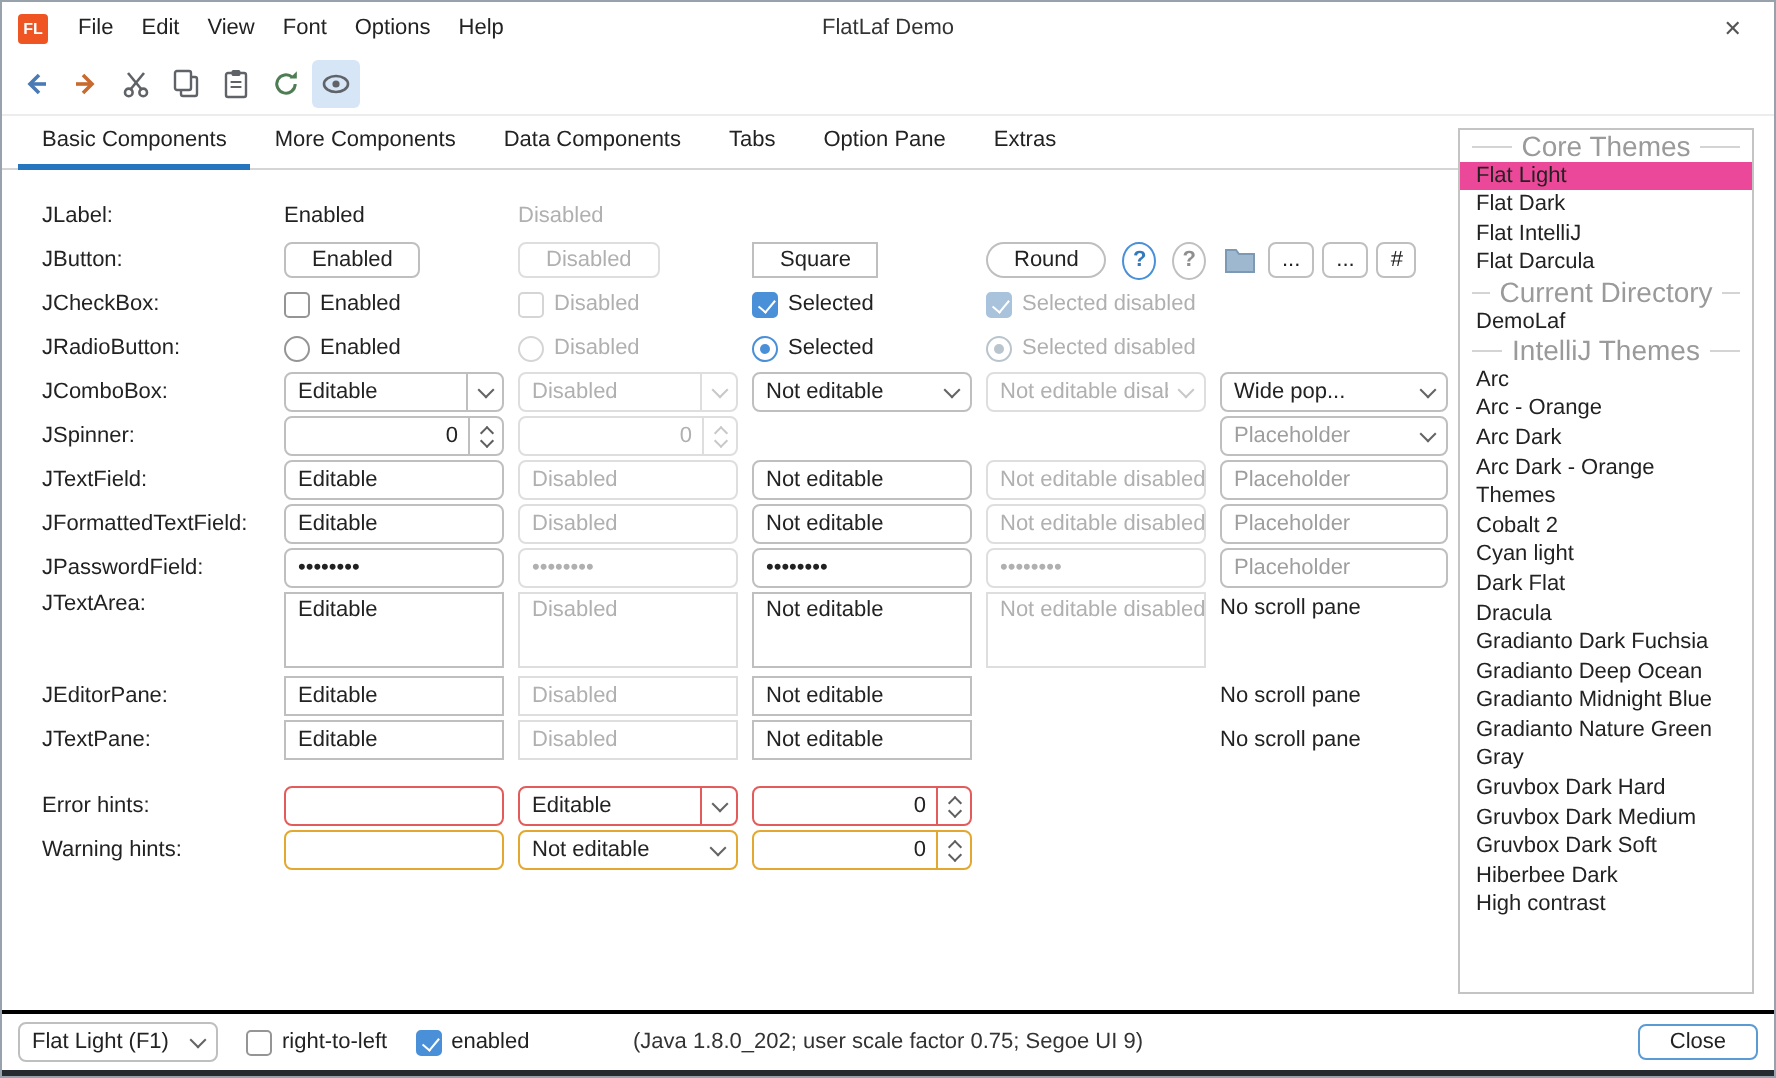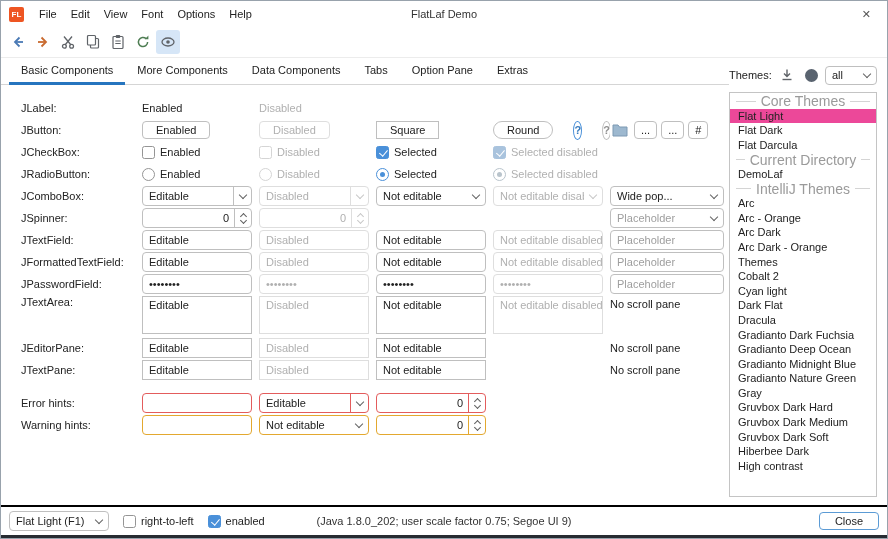--- a/index.html
+++ b/index.html
@@ -24,21 +24,21 @@
   .tabbar{flex:0 0 27px;display:flex;align-items:stretch;padding:0 8px;border-bottom:1px solid #d5d5d5}
   .tab{display:flex;align-items:center;padding:0 12px;border-bottom:3px solid transparent;margin-bottom:-1px;cursor:default}
   .tab.selected{border-bottom-color:#2675bf}
 
   
   .grid{padding:13px 0 0 20px;flex:1;overflow:hidden}
   .row{display:grid;grid-template-columns:114px 110px 110px 110px 110px 114px;column-gap:7px;align-items:center;margin-bottom:2px;min-height:20px}
   .row.tall{align-items:start;margin-bottom:4px}
   .row.gap{margin-top:13px}
   .dis-text{color:#b0b0b0}
-  .hflex{display:flex;gap:20px;align-items:center}
+  .hflex{display:flex;gap:8px;align-items:center}
   .hflex.tight{gap:4px}
 
   button{font:inherit;color:#222;background:#fff;border:1px solid #bfbfbf;border-radius:4px;padding:2px 13px;width:fit-content;cursor:default;line-height:normal;appearance:none}
   button.disabled{color:#b0b0b0;border-color:#dedede}
   button.square{border-radius:0}
   button.round{border-radius:10px}
   button.help{width:19px;height:19px;padding:0;border-radius:50%;display:flex;align-items:center;justify-content:center;font-weight:bold}
   button.help.blue{border-color:#4a90d9;color:#3579bd}
   button.help.gray{border-color:#c0c0c0;color:#8f8f8f}
   button.small{padding:2px 6px}
@@ -443,44 +443,27 @@
                 <span class="chev up"></span>
                 <span class="chev down"></span>
               </span>
           </div>
         </div>
 
       </div>
     </div>
 
     <div class="themes">
-      <div class="themes-header">
-        <span>Themes:</span>
-        <span class="ticon push">
-          <svg width="14" height="14" viewBox="0 0 14 14">
-              <path d="M7 1.5 v6.5 M4 5.5 L7 8.5 L10 5.5" fill="none" stroke="#5f6368" stroke-width="1.4"></path>
-              <line x1="2.5" y1="11.5" x2="11.5" y2="11.5" stroke="#5f6368" stroke-width="1.4"></line>
-            </svg>
-        </span>
-        <span class="ticon">
-          <svg width="15" height="15" viewBox="0 0 15 15">
-              <path d="M7.5 1 a6.5 6.5 0 1 0 0 13 a6.5 6.5 0 0 0 0 -13 z M5.5 13 v-2 c-2 .5 -2.5 -1 -3 -1.5" fill="#59636f"></path>
-            </svg>
-        </span>
-        <div class="combo mini">
-          <span class="val">all</span>
-          <span class="arrow"></span>
-        </div>
-      </div>
       <div class="themes-list">
           <div class="theme-sep">
             <span>Core Themes</span>
           </div>
           <div class="theme-item selected">Flat Light</div>
           <div class="theme-item">Flat Dark</div>
+          <div class="theme-item">Flat IntelliJ</div>
           <div class="theme-item">Flat Darcula</div>
           <div class="theme-sep">
             <span>Current Directory</span>
           </div>
           <div class="theme-item">DemoLaf</div>
           <div class="theme-sep">
             <span>IntelliJ Themes</span>
           </div>
           <div class="theme-item">Arc</div>
           <div class="theme-item">Arc - Orange</div>

